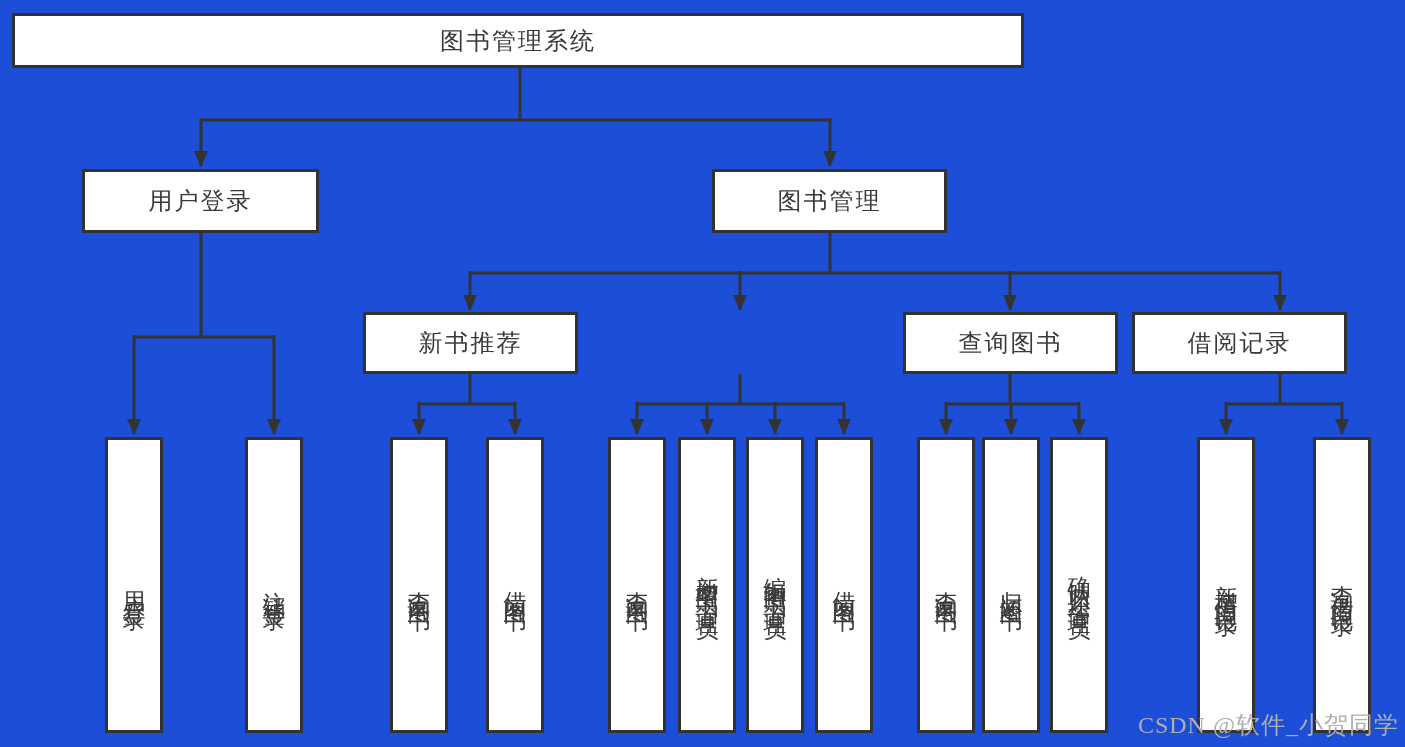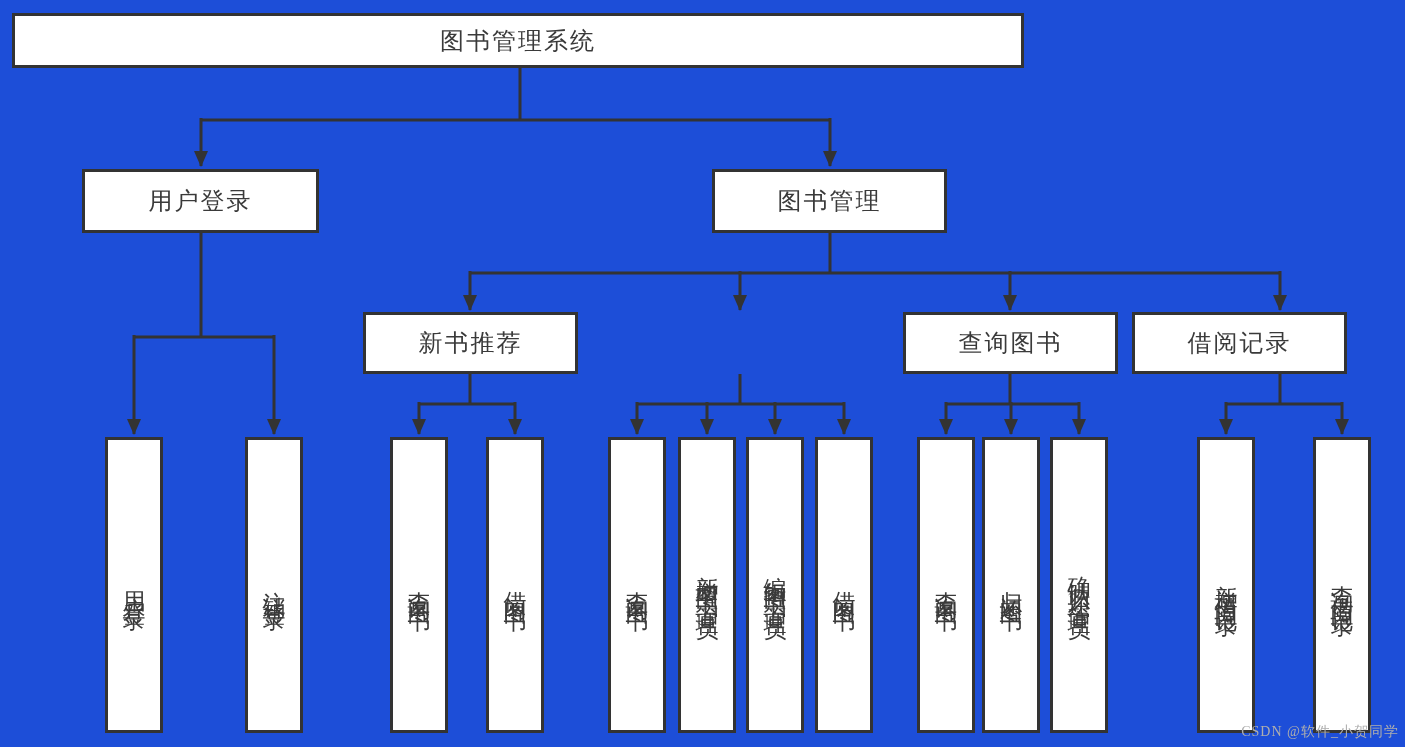--- a/index.html
+++ b/index.html
@@ -41,21 +41,21 @@
   .connectors line, .connectors path.wire {
     stroke:#333333;
     stroke-width:3;
     fill:none;
   }
   .connectors .ah { fill:#333333; }
   .watermark {
     position:absolute;
     right:6px;
     bottom:6px;
-    font-size:14px;
+    font-size:24px;
     color:#aeaeae;
     letter-spacing:1px;
     z-index:3;
     white-space:nowrap;
   }
 </style>
 </head>
 <body>
 
 <div class="canvas">

